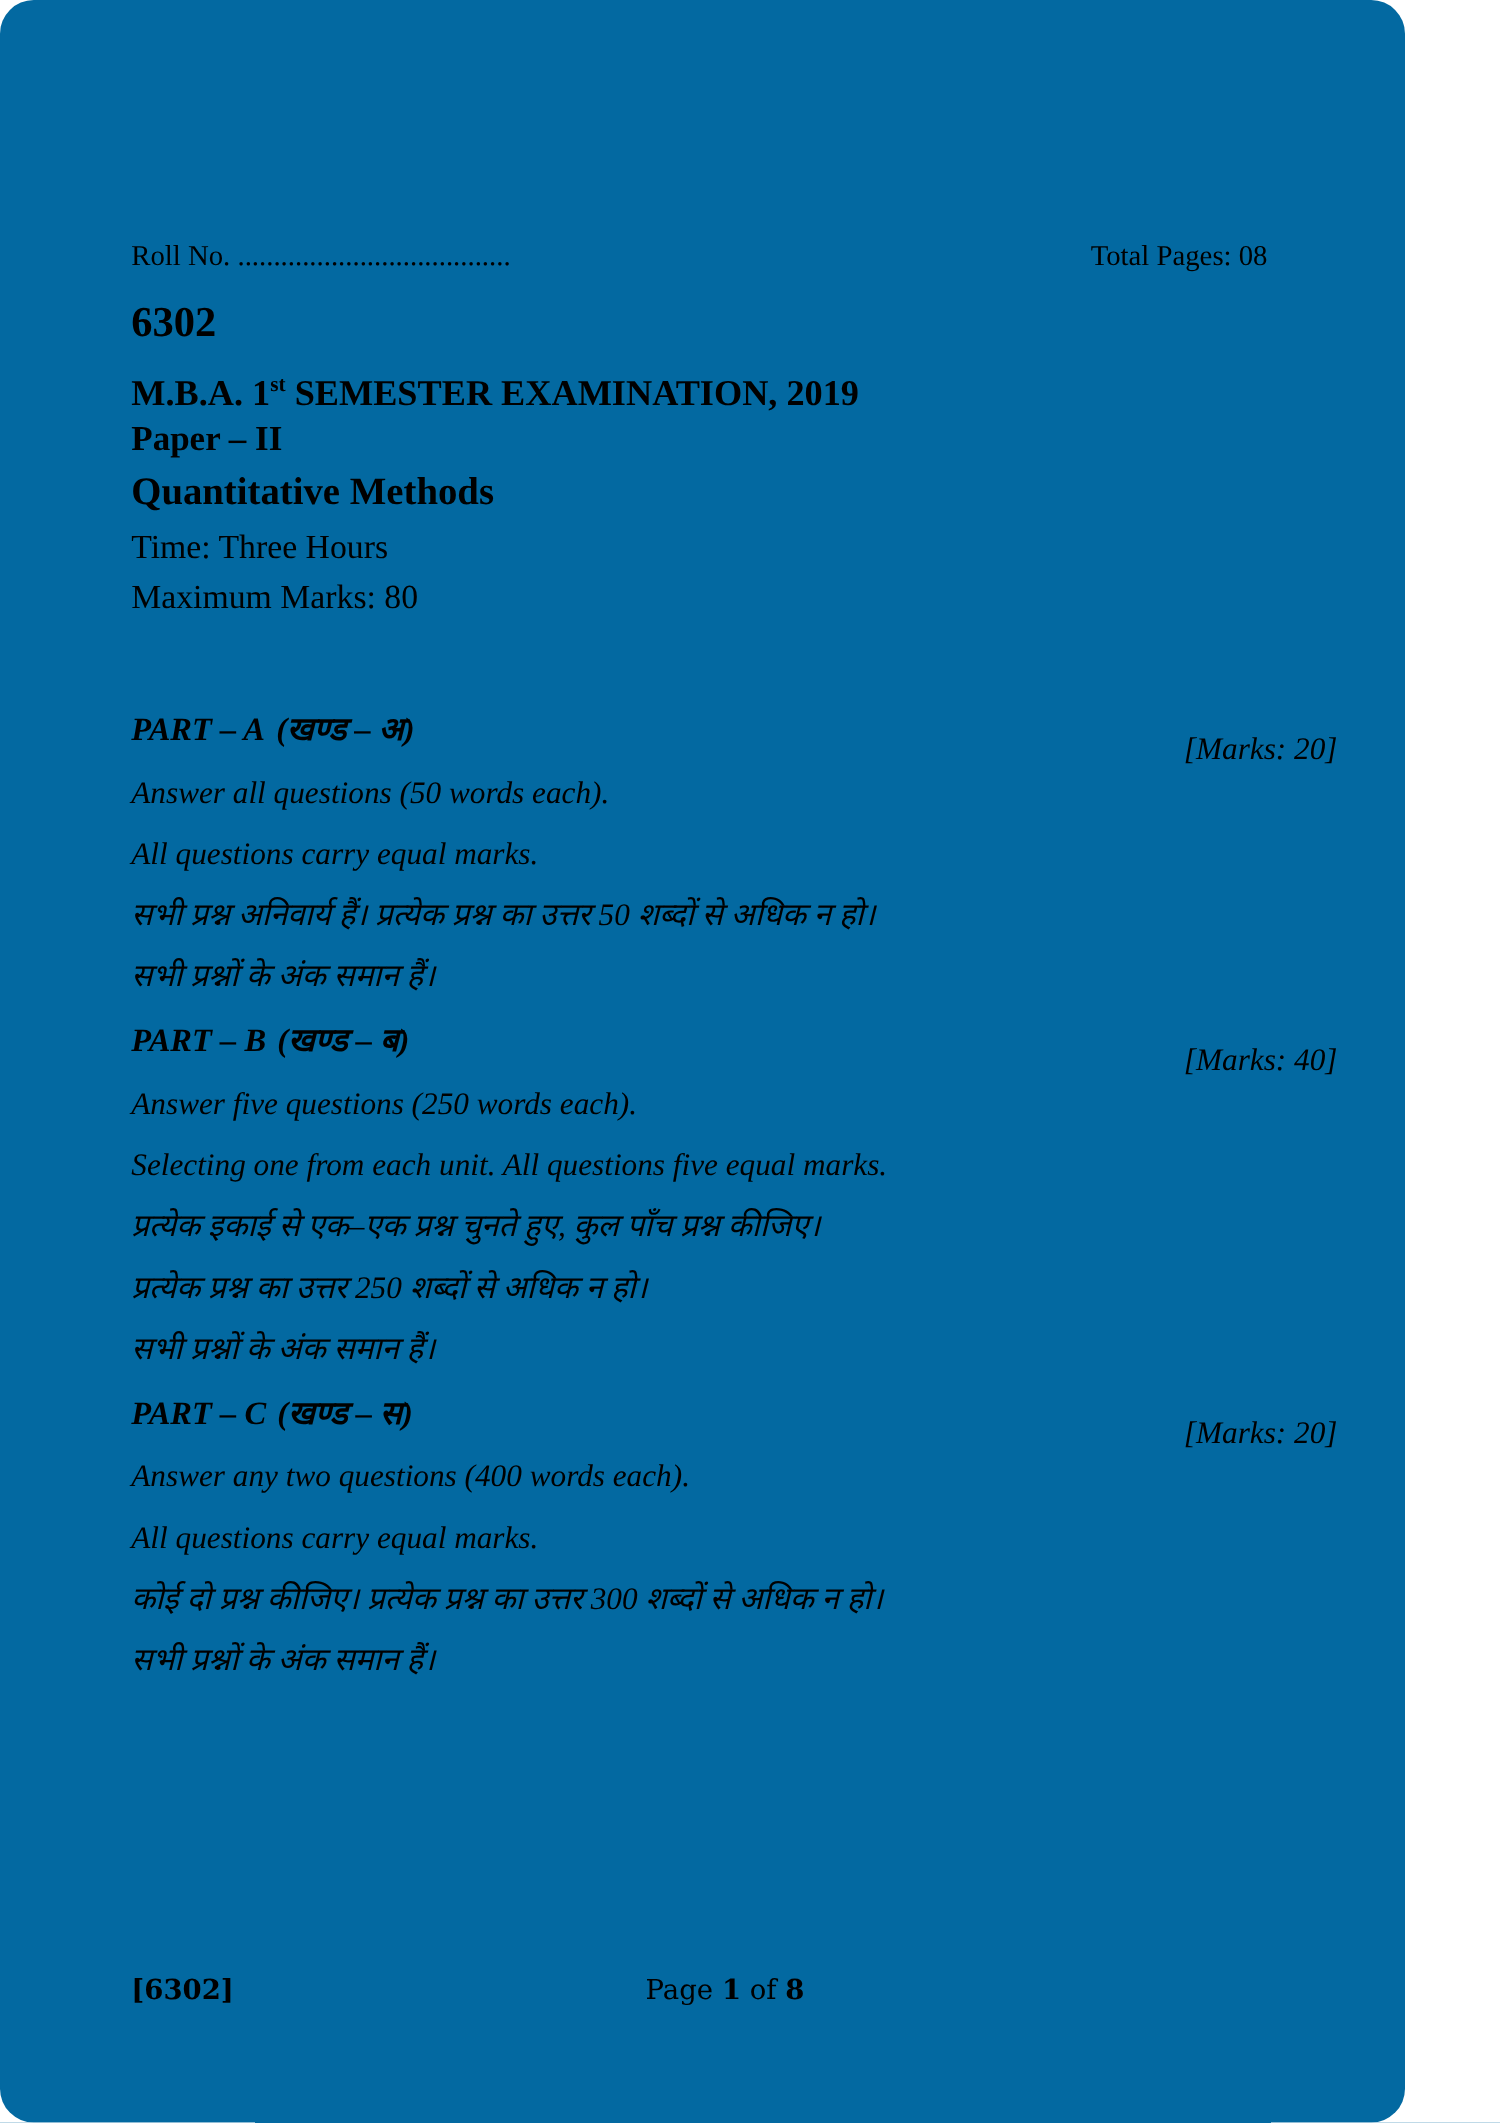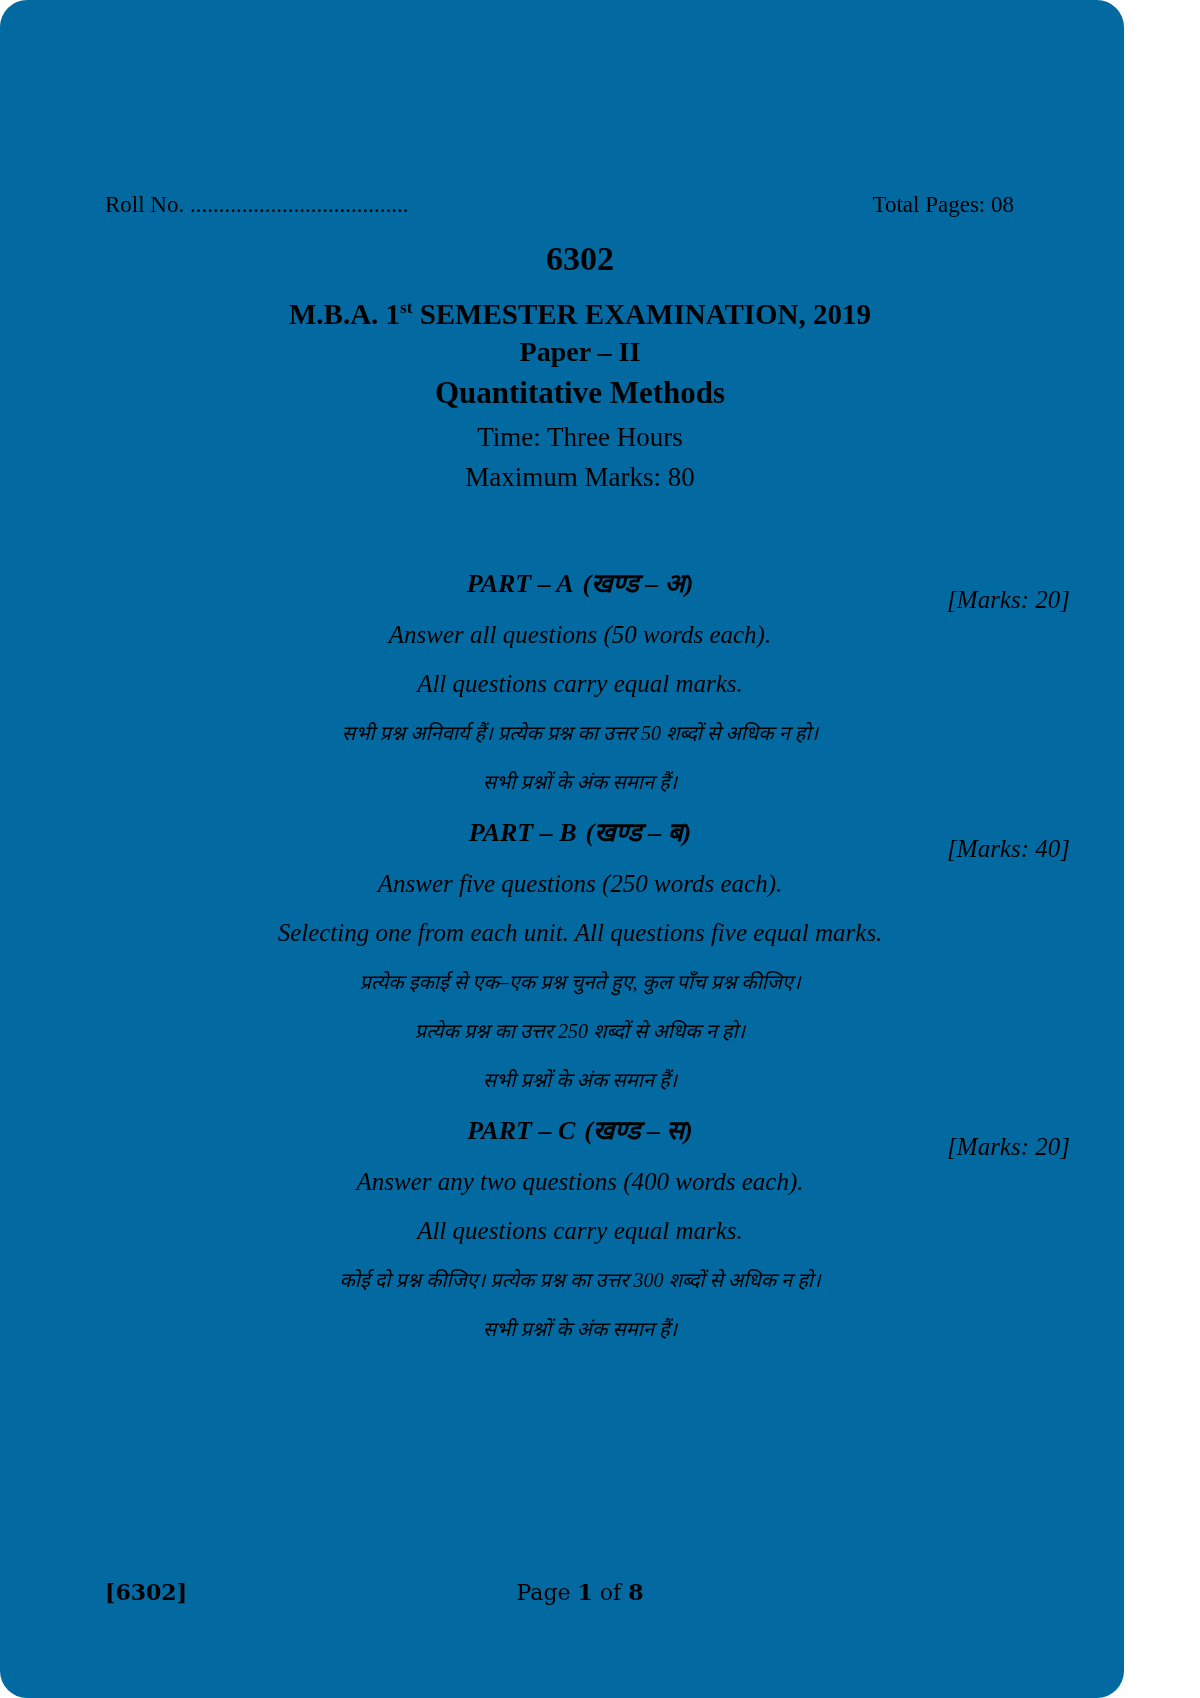--- a/index.html
+++ b/index.html
@@ -20,21 +20,21 @@
     margin-top: 190px;
     padding: 0 110px 0 105px;
     height: 30px;
     line-height: 30px;
     font-size: 23px;
   }
   
   .col {
     margin-left: 105px;
     width: 950px;
-    text-align: center;
+    text-align: left;
   }
   .code       { margin-top: 18px; height: 42px; line-height: 42px; font-size: 34px; font-weight: bold; }
   .examline   { margin-top: 8px;  height: 40px; line-height: 40px; font-size: 29px; font-weight: bold; }
   .examline sup { font-size: 17px; }
   .paperline  { margin-top: 5px;  height: 38px; line-height: 38px; font-size: 28px; font-weight: bold; }
   .subject    { margin-top: 0px;  height: 44px; line-height: 44px; font-size: 31px; font-weight: bold; }
   .timeline   { margin-top: 3px;  height: 38px; line-height: 38px; font-size: 27px; }
   .marksline  { margin-top: 2px;  height: 38px; line-height: 38px; font-size: 27px; }
 
   .part-row {
@@ -57,21 +57,21 @@
     font-size: 25px;
     font-style: italic;
     font-weight: normal;
   }
   .line {
     height: 36px; line-height: 36px;
     margin-bottom: 13px;
     font-size: 25px;
     font-style: italic;
   }
-  .line.hi { font-size: 20px; }
+  .line.hi { font-size: 25px; }
 
   .footer {
     position: absolute;
     top: 1576px;
     left: 0;
     width: 1200px;
     height: 32px;
     line-height: 32px;
     font-size: 22px;
     font-family: "DejaVu Serif", serif;

